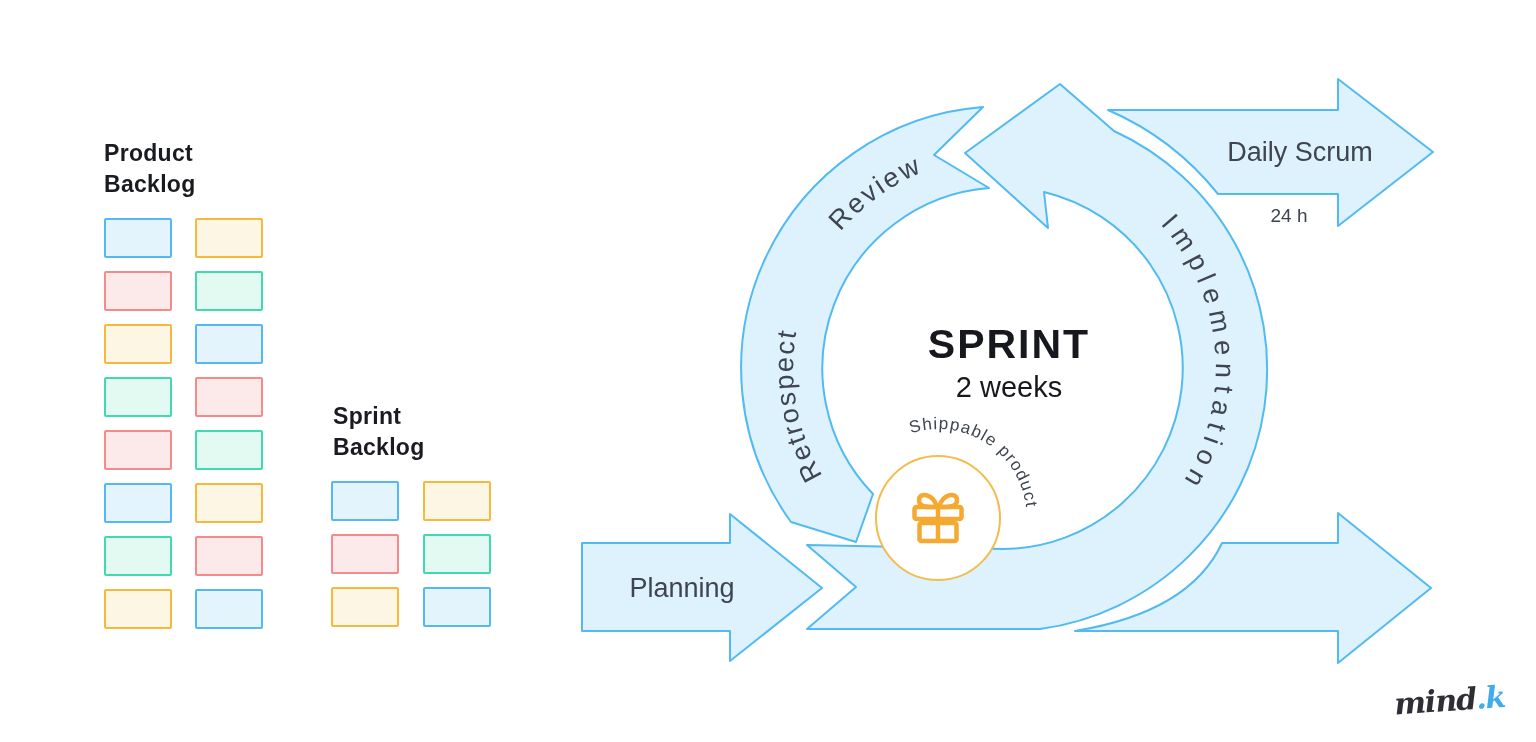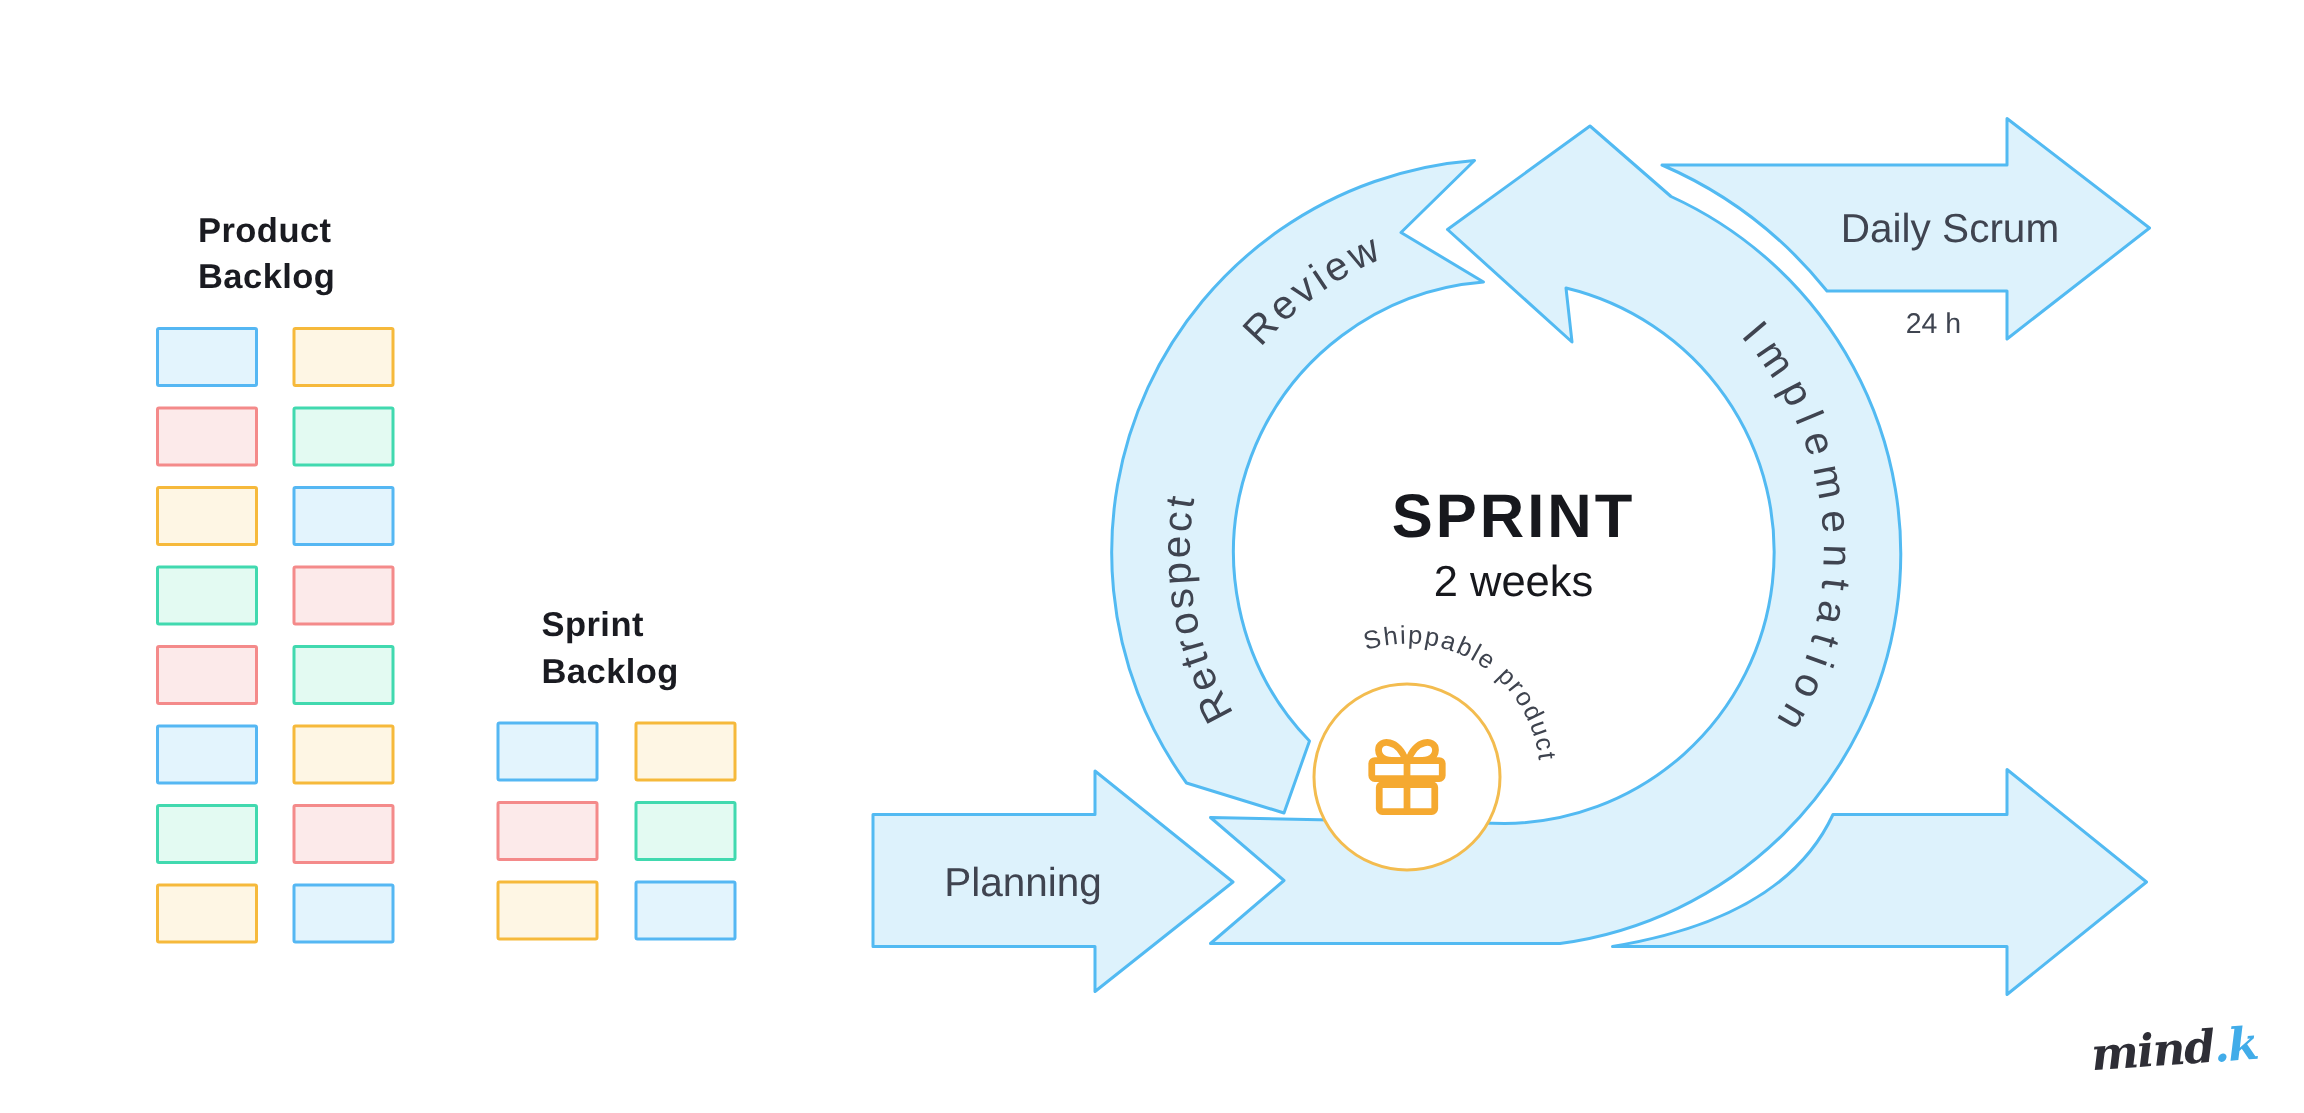--- a/index.html
+++ b/index.html
@@ -2,21 +2,21 @@
 <html><head>
 <meta charset="utf-8">
 <style>
   html,body{margin:0;padding:0;background:#ffffff;}
   #stage{
     position:relative;width:1536px;height:742px;background:#ffffff;
     overflow:hidden;font-family:"Liberation Sans",sans-serif;
   }
   .backlog-title{
     position:absolute;font-size:23px;line-height:31px;font-weight:700;
-    letter-spacing:.3px;color:#1A1B21;margin-left:28px;
+    letter-spacing:.3px;color:#1A1B21;
   }
   .boxgrid{
     position:absolute;display:grid;grid-template-columns:68px 68px;
     column-gap:24px;row-gap:13px;
   }
   .sbox{
     width:68px;height:40px;border:2px solid;border-radius:2px;box-sizing:border-box;
   }
   svg{position:absolute;left:0;top:0;}
   .band{stroke-width:2;stroke-linejoin:round;}

